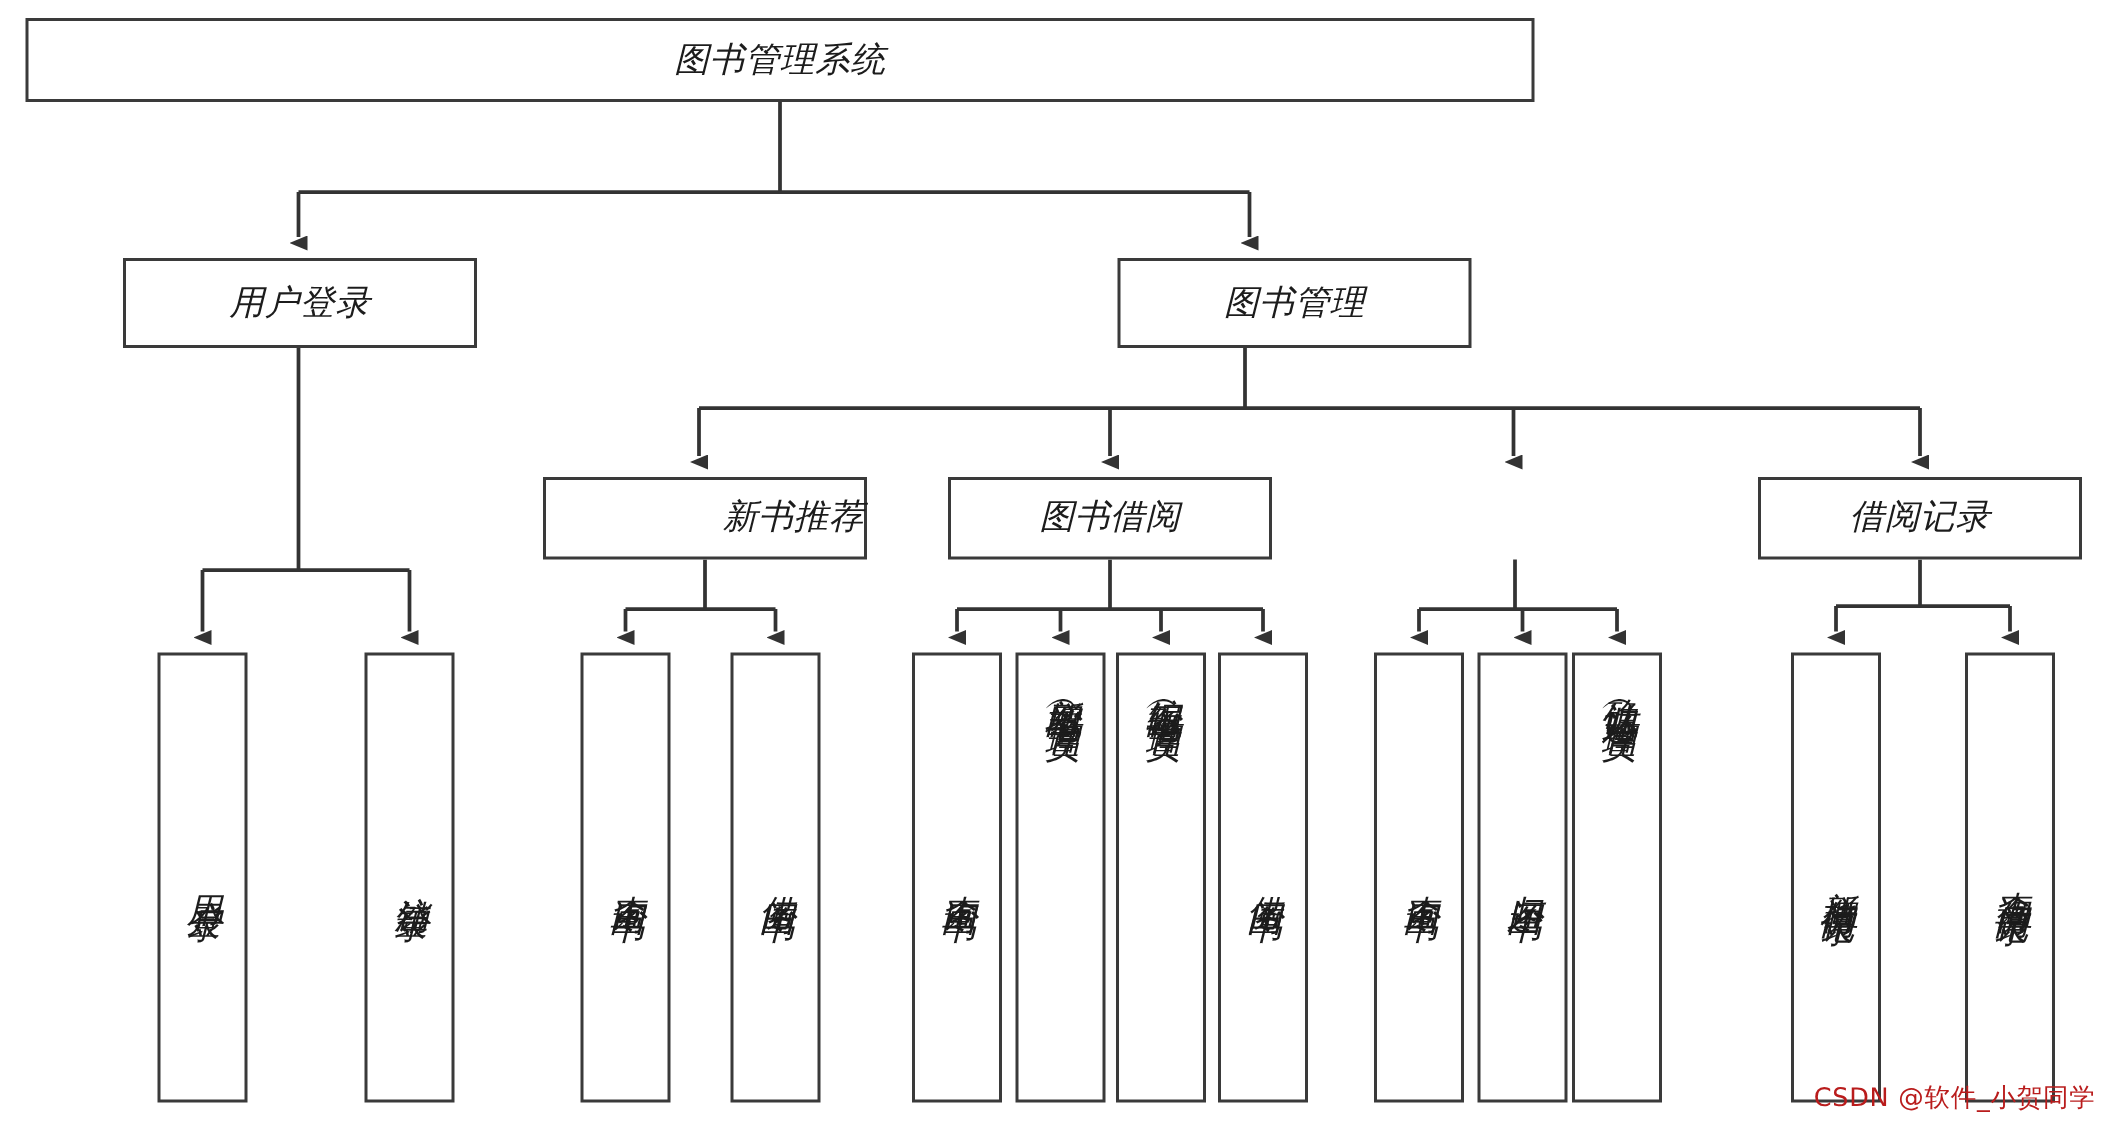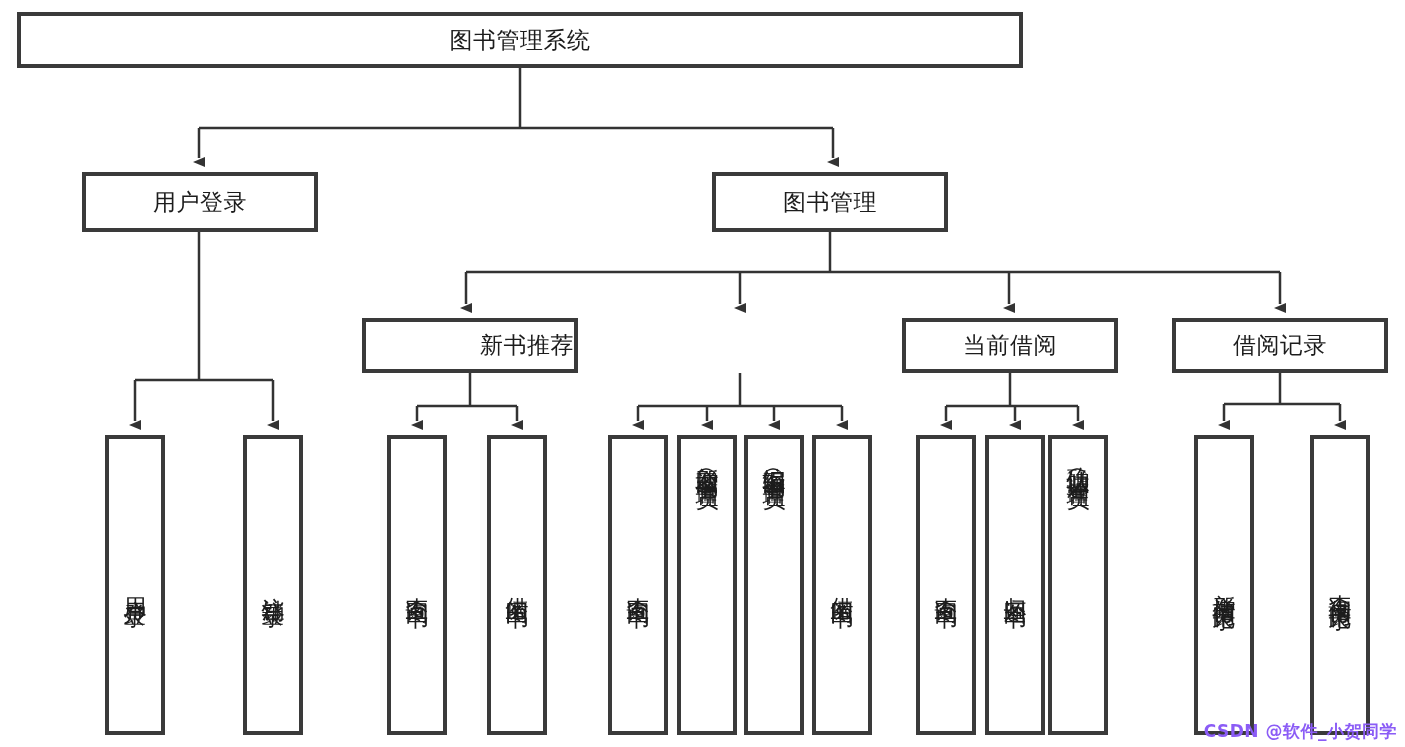--- a/index.html
+++ b/index.html
@@ -23,25 +23,26 @@
     left: 0;
     top: 0;
     width: 1405px;
     height: 747px;
     pointer-events: none;
   }
   .node {
     position: absolute;
     box-sizing: border-box;
     background: #ffffff;
-    border: 4px solid #0369a1;
+    border: 2px solid #0369a1;
     display: flex;
     align-items: center;
     justify-content: center;
     color: #1c1c1c;
+    font-style: italic;
   }
   .node .label {
     display: block;
     text-align: center;
     line-height: 1.05;
     white-space: nowrap;
   }
   
   .node.horiz .label {
     font-size: 23px;
@@ -133,29 +134,29 @@
     </g>
   </svg>
 
   <div class="node root horiz" style="left: 17px; top: 12px; width: 1006px; height: 56px; border-color: rgb(58, 58, 58); background: rgb(255, 255, 255); color: rgb(28, 28, 28);">
     <span class="label">图书管理系统</span>
   </div>
 
   <div class="node horiz" style="left: 82px; top: 172px; width: 236px; height: 60px; border-color: rgb(58, 58, 58); background: rgb(255, 255, 255); color: rgb(28, 28, 28);">
     <span class="label">用户登录</span>
   </div>
-  <div class="node horiz" style="left: 712px; top: 172px; width: 236px; height: 60px; border-color: rgb(58, 58, 58); background: rgb(255, 255, 255); color: rgb(28, 28, 28); justify-content: center;">
+  <div class="node horiz" style="left: 745px; top: 172px; width: 236px; height: 60px; border-color: rgb(58, 58, 58); background: rgb(255, 255, 255); color: rgb(28, 28, 28); justify-content: center;">
     <span class="label">图书管理</span>
   </div>
 
   <div class="node horiz" style="left: 362px; top: 318px; width: 216px; height: 55px; border-color: rgb(58, 58, 58); background: rgb(255, 255, 255); color: rgb(28, 28, 28); justify-content: flex-end;">
     <span class="label">新书推荐</span>
   </div>
-  <div class="node horiz" style="left: 902px; top: 318px; width: 216px; height: 55px; border-color: rgb(58, 58, 58); background: rgb(255, 255, 255); color: rgb(28, 28, 28);">
-    <span class="label">当前借阅</span>
+  <div class="node horiz" style="left: 632px; top: 318px; width: 216px; height: 55px; border-color: rgb(58, 58, 58); background: rgb(255, 255, 255); color: rgb(28, 28, 28);">
+    <span class="label">图书借阅</span>
   </div>
   <div class="node horiz" style="left: 1172px; top: 318px; width: 216px; height: 55px; border-color: rgb(58, 58, 58); background: rgb(255, 255, 255); color: rgb(28, 28, 28); justify-content: center;">
     <span class="label">借阅记录</span>
   </div>
 
   <div class="node vert mid" style="left: 105px; top: 435px; width: 60px; height: 300px; border-color: rgb(58, 58, 58); background: rgb(255, 255, 255); color: rgb(28, 28, 28);">
     <span class="label">用户登录</span>
   </div>
   <div class="node vert mid" style="left: 243px; top: 435px; width: 60px; height: 300px; border-color: rgb(58, 58, 58); background: rgb(255, 255, 255); color: rgb(28, 28, 28);">
     <span class="label">注销登录</span>
@@ -187,14 +188,14 @@
   <div class="node vert" style="left: 1048px; top: 435px; width: 60px; height: 300px; border-color: rgb(58, 58, 58); background: rgb(255, 255, 255); color: rgb(28, 28, 28);">
     <span class="label">确认归还（管理员）</span>
   </div>
   <div class="node vert mid" style="left: 1194px; top: 435px; width: 60px; height: 300px; border-color: rgb(58, 58, 58); background: rgb(255, 255, 255); color: rgb(28, 28, 28);">
     <span class="label">新增借阅记录</span>
   </div>
   <div class="node vert mid" style="left: 1310px; top: 435px; width: 60px; height: 300px; border-color: rgb(58, 58, 58); background: rgb(255, 255, 255); color: rgb(28, 28, 28);">
     <span class="label">查询借阅记录</span>
   </div>
 
-  <div id="watermark" style="color: #8b5cf6; font-weight: bold;">CSDN @软件_小贺同学</div>
+  <div id="watermark" style="color: #b91c1c;">CSDN @软件_小贺同学</div>
 </div>
 
 </body></html>

